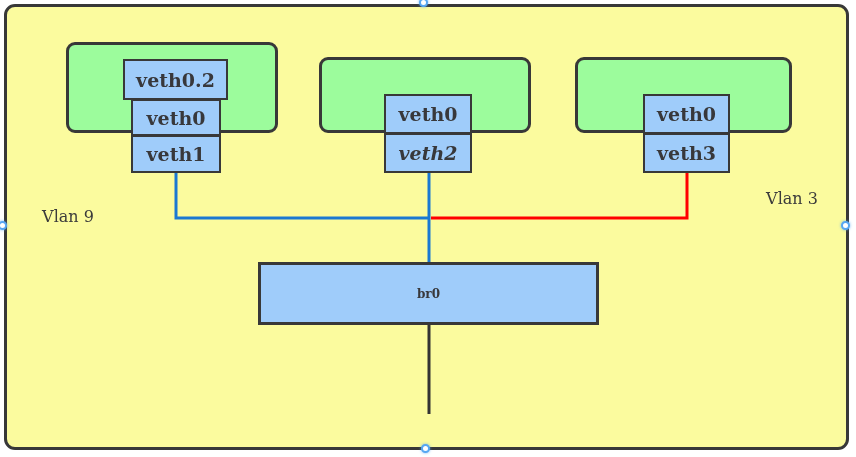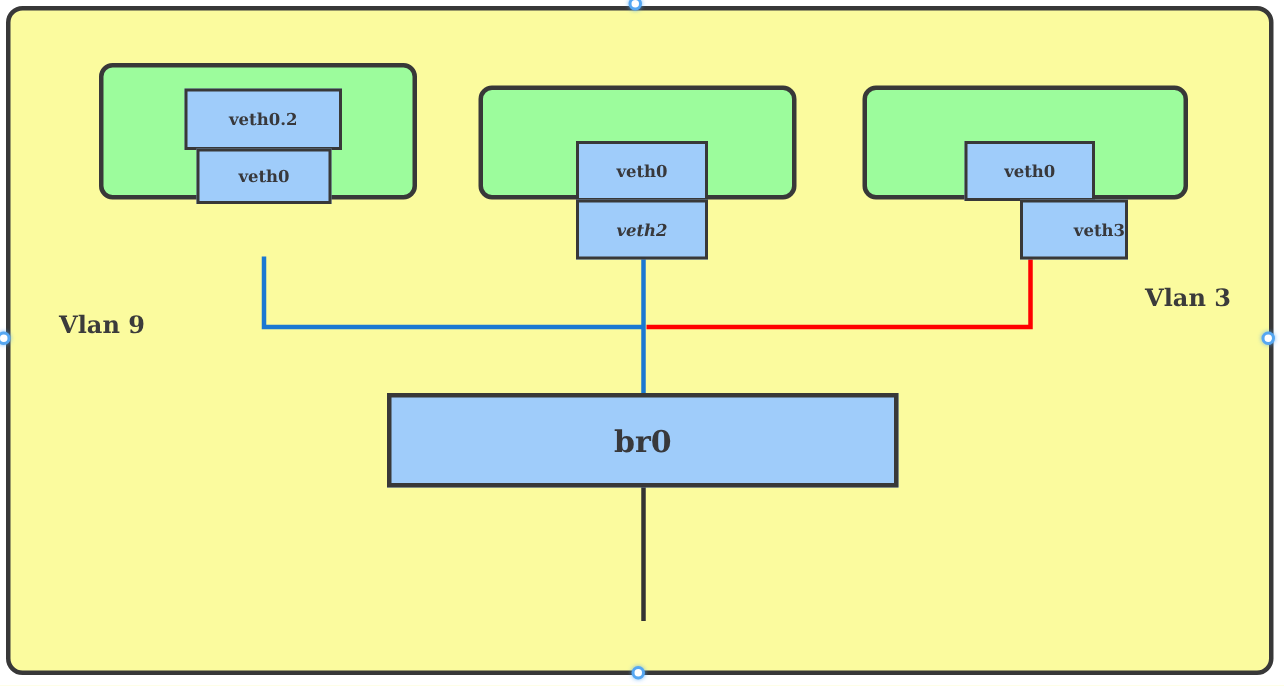--- a/index.html
+++ b/index.html
@@ -17,34 +17,34 @@
   .ns-box{
     background:#9cfc9c;border:3px solid #383838;border-radius:9px;
   }
   #ns1{left:66px;top:42px;width:212px;height:91px;}
   #ns2{left:319px;top:57px;width:212px;height:76px;}
   #ns3{left:575px;top:57px;width:217px;height:76px;}
   
   .node{
     background:#9fccfa;border:2.5px solid #383838;
     display:flex;align-items:center;justify-content:center;
-    font-weight:bold;font-size:11px;color:#38383b;
+    font-weight:bold;font-size:19px;color:#38383b;
   }
   #veth0-2{left:123px;top:59px;width:105px;height:41px;}
   #ns1-veth0{left:131px;top:99px;width:90px;height:37px;}
   #ns1-veth1{left:131px;top:135px;width:90px;height:38px;}
   #ns2-veth0{left:384px;top:94px;width:88px;height:40px;}
   #ns2-veth2{left:384px;top:133px;width:88px;height:40px;font-style:italic;}
   #ns3-veth0{left:643px;top:94px;width:87px;height:40px;}
-  #ns3-veth3{left:680px;top:133px;width:72px;height:40px;justify-content:flex-end;}
-  #br0{left:258px;top:262px;width:341px;height:63px;border-width:3px;font-size:20px;}
+  #ns3-veth3{left:643px;top:133px;width:87px;height:40px;}
+  #br0{left:258px;top:262px;width:341px;height:63px;border-width:3px;font-size:12px;}
   #eth1{left:385px;top:412px;width:87px;height:40px;border-width:3px;}
   
   .vlan-label{
-    font-weight:bold;font-size:16px;color:#3b3b3b;text-align:center;width:80px;
+    font-weight:normal;font-size:16px;color:#3b3b3b;text-align:center;width:80px;
   }
   #vlan2-label{left:28px;top:207px;}
   #vlan3-label{left:752px;top:189px;}
   
   #links{left:0;top:0;width:856px;height:457px;pointer-events:none;}
   #links path{pointer-events:stroke;}
   
   .handle{
     width:9px;height:9px;border-radius:50%;
     background:#ffffff;border:2.5px solid #56a7f2;
@@ -72,20 +72,23 @@
     <path d="M429,171 V264" stroke="#1a78d2" stroke-width="3" fill="none"></path>
     <path d="M429,323 V414" stroke="#333333" stroke-width="3" fill="none"></path>
   </svg>
 
   <div id="veth0-2" class="abs node">
     <span>veth0.2</span>
   </div>
   <div id="ns1-veth0" class="abs node">
     <span>veth0</span>
   </div>
+  <div id="ns1-veth1" class="abs node">
+    <span>veth1</span>
+  </div>
 
   <div id="ns2-veth0" class="abs node">
     <span>veth0</span>
   </div>
   <div id="ns2-veth2" class="abs node">
     <span>veth2</span>
   </div>
 
   <div id="ns3-veth0" class="abs node">
     <span>veth0</span>

